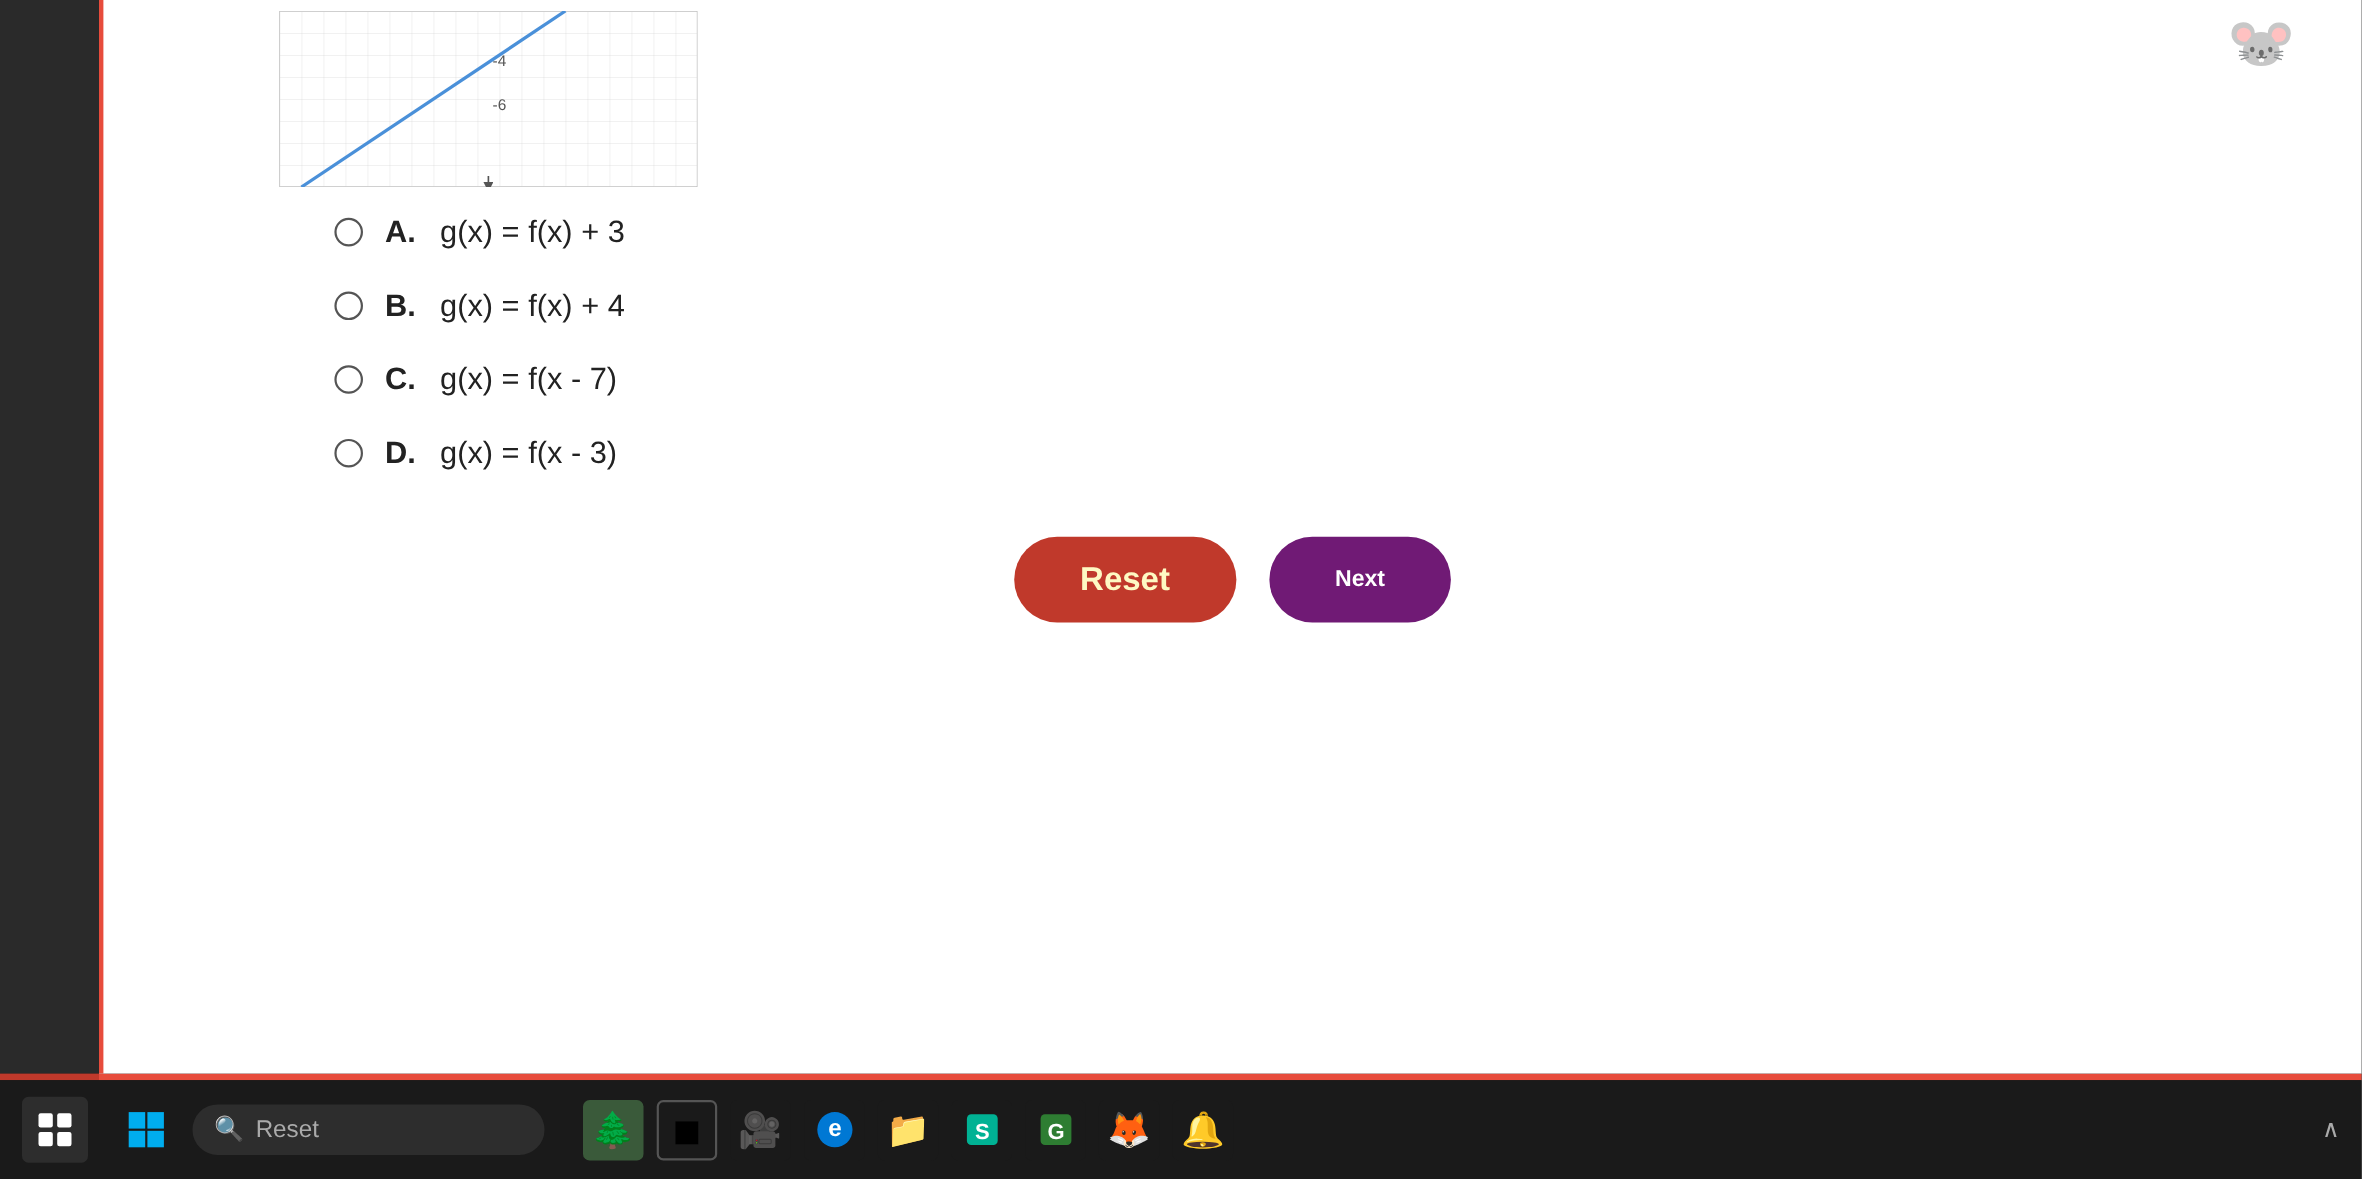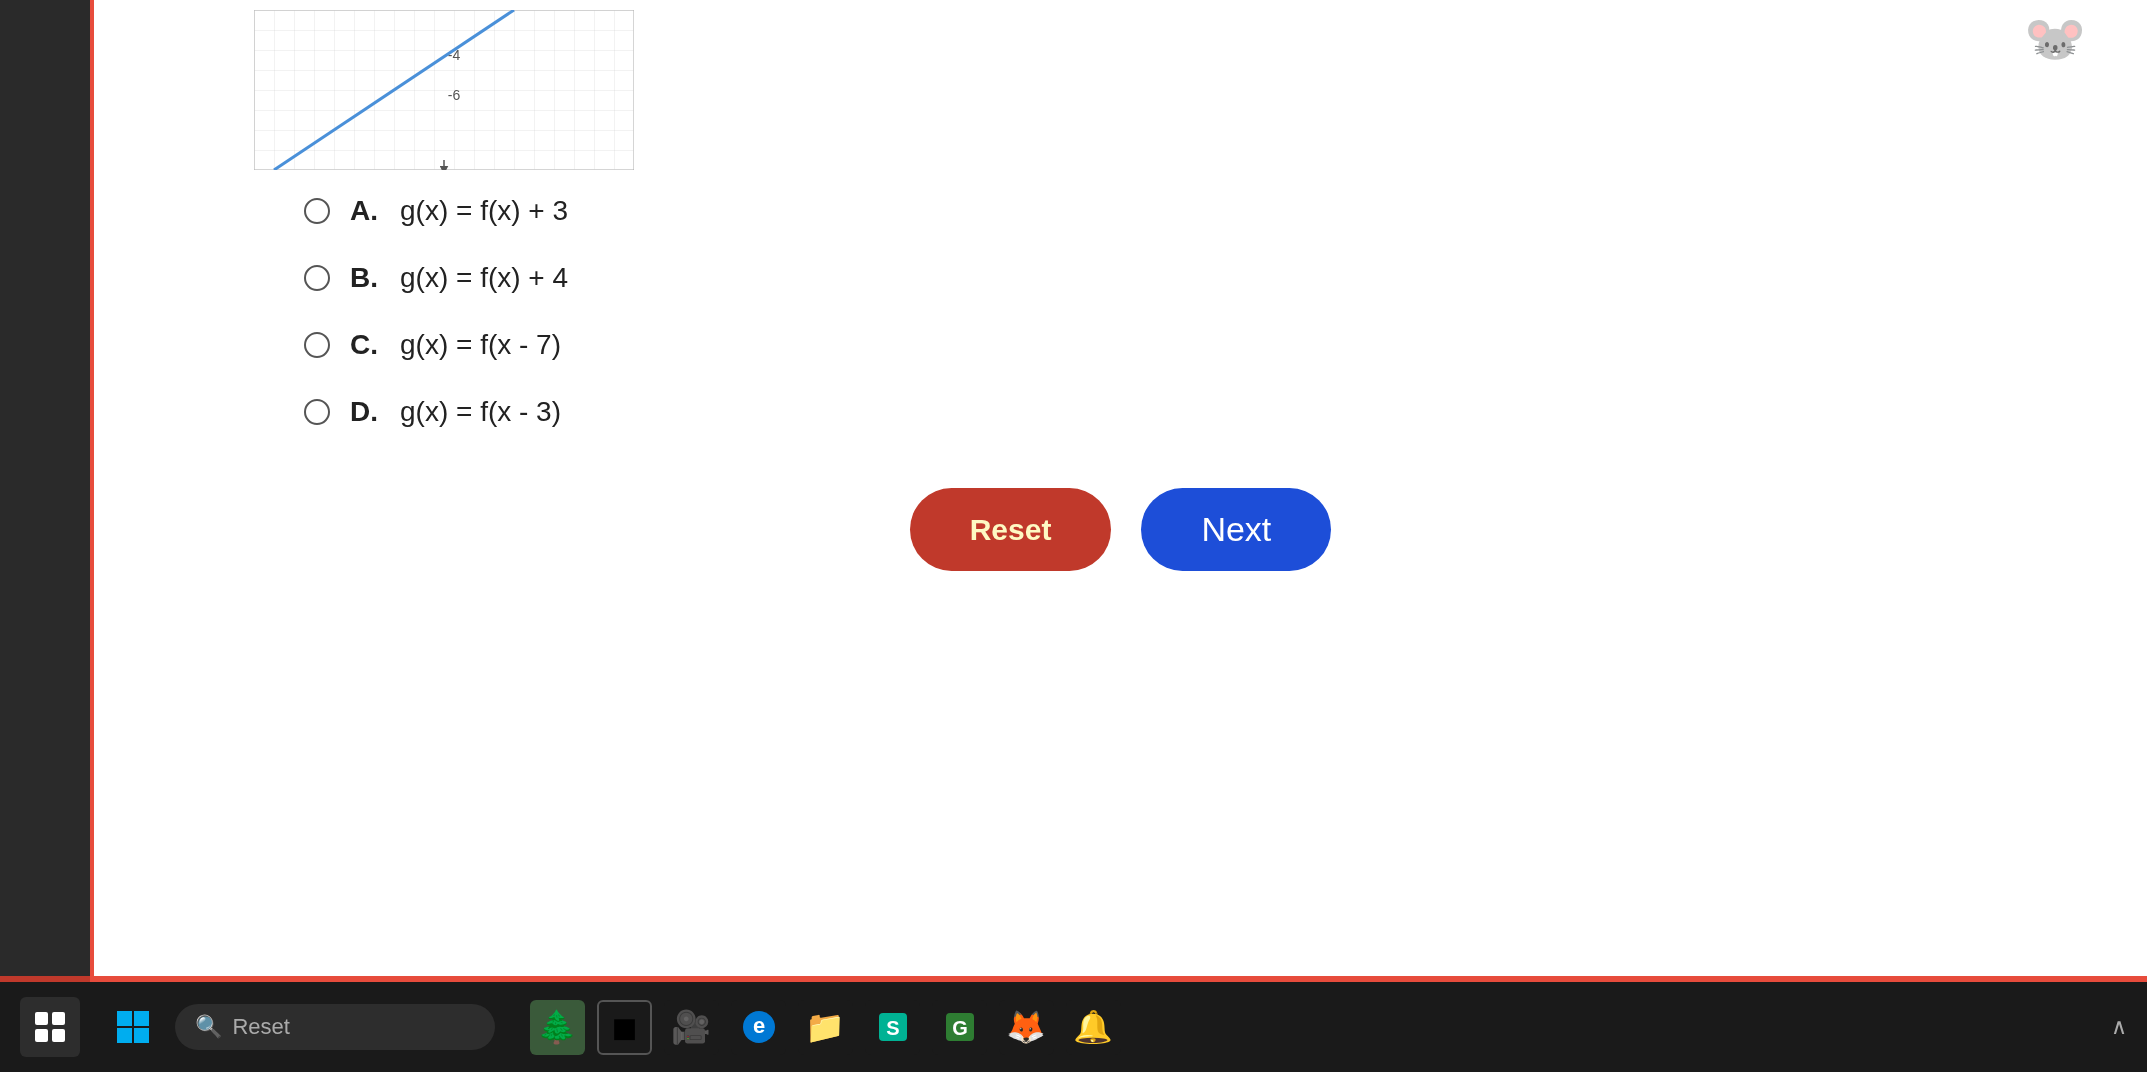--- a/index.html
+++ b/index.html
@@ -71,27 +71,27 @@
       color: #fef9c3;
       border: none;
       border-radius: 50px;
       padding: 22px 60px;
       font-size: 30px;
       font-weight: bold;
       cursor: pointer;
     }
 
     .btn-next {
-      background: #1d4ed8;
+      background: #701a75;
       color: white;
       border: none;
       border-radius: 50px;
       padding: 22px 60px;
-      font-size: 34px;
-      font-weight: normal;
+      font-size: 21px;
+      font-weight: bold;
       cursor: pointer;
     }
 
     .taskbar {
       height: 90px;
       background: #1a1a1a;
       display: flex;
       align-items: center;
       padding: 0 20px;
       gap: 15px;

